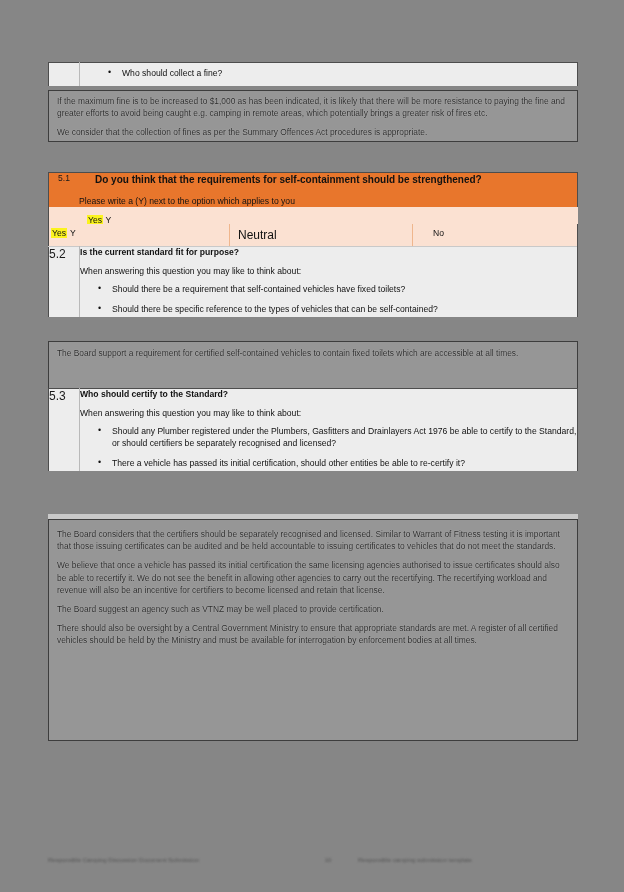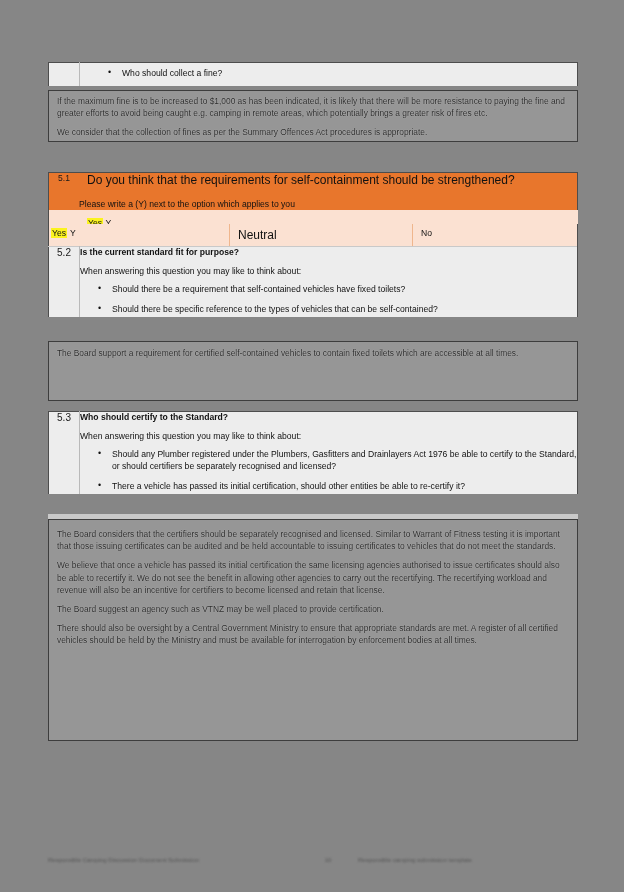--- a/index.html
+++ b/index.html
@@ -32,23 +32,22 @@
   }
   .doc-table td {
     vertical-align: top;
     padding: 0;
   }
 
   
   .num-cell {
     width: 30px;
     background: #ededed;
-    font-size: 10px;
+    font-size: 12px;
     color: #1a1a1a;
-    text-align: center;
     vertical-align: middle;
     border-left: 1.2px solid #4d4d4d;
     border-right: 1px solid #b9b9b9;
   }
   .q-cell {
     background: #ededed;
     padding: 6px 10px 7px 10px;
     border-right: 1.2px solid #4d4d4d;
   }
   .q-cell.plain {
@@ -100,25 +99,25 @@
     vertical-align: middle;
     font-size: 8.5px;
     color: #1a1a1a;
     border-left: 1.2px solid #4d4d4d;
   }
   .orange-body {
     padding: 8px 10px 9px 10px;
     border-right: 1.2px solid #4d4d4d;
   }
   .orange-title {
-    font-size: 12px;
-    font-weight: normal;
+    font-size: 10px;
+    font-weight: bold;
     color: #111;
     line-height: 1.3;
-    margin: 0 0 10px 8px;
+    margin: 0 0 10px 16px;
   }
   .orange-sub {
     font-size: 8.6px;
     color: #111;
     line-height: 1.3;
     margin: 0;
   }
 
   
   .opt-row td {
@@ -231,21 +230,21 @@
   </tbody>
     </table>
 
   <div style="position:absolute; left:48px; top:224px; width:530px; height:22px; display:flex; box-sizing:border-box; border-left:1.2px solid #4d4d4d; border-right:1.2px solid #4d4d4d; background:#fbe1d2;">
     <div style="flex:0 0 178px; padding:4px 0 0 2px; font-size:8.6px; color:#111;">
       <span class="hl">Yes</span><span style="margin-left:3px;">Y</span>
     </div>
     <div class="opt-div" style="flex:0 0 174px; padding:4px 0 0 8px; font-size:12px; color:#111;">
       <span>Neutral</span>
     </div>
-    <div class="opt-div" style="flex:1 1 auto; padding:4px 0 0 8px; font-size:8.6px; color:#111;">
+    <div class="opt-div" style="flex:1 1 auto; padding:4px 0 0 20px; font-size:8.6px; color:#111;">
       <span>No</span>
     </div>
   </div>
 
   <table class="doc-table" style="top:246px;">
     <tbody>
         <tr>
       <td class="num-cell" style="border-top:1px solid #c9c9c9;">5.2</td>
       <td class="q-cell" style="border-top:1px solid #c9c9c9;">
         <p class="q-title">Is the current standard fit for purpose?</p>
@@ -256,21 +255,21 @@
         </ul>
       </td>
     </tr>
   </tbody>
     </table>
 
   <div class="answer-block top-edge bot-edge" style="top:341px; height:60px; padding-top:5px;">
     <p class="answer-text">The Board support a requirement for certified self-contained vehicles to contain fixed toilets which are accessible at all times.</p>
   </div>
 
-  <table class="doc-table" style="top:411px;">
+  <table class="doc-table" style="top:388px;">
     <tbody>
         <tr>
       <td class="num-cell" style="border-top:1.2px solid #4d4d4d;">5.3</td>
       <td class="q-cell" style="border-top:1.2px solid #4d4d4d;">
         <p class="q-title">Who should certify to the Standard?</p>
         <p class="q-sub">When answering this question you may like to think about:</p>
         <ul class="q-list">
           <li>Should any Plumber registered under the Plumbers, Gasfitters and Drainlayers Act 1976 be able to certify to the Standard, or should certifiers be separately recognised and licensed?</li>
           <li>There a vehicle has passed its initial certification, should other entities be able to re-certify it?</li>
         </ul>

